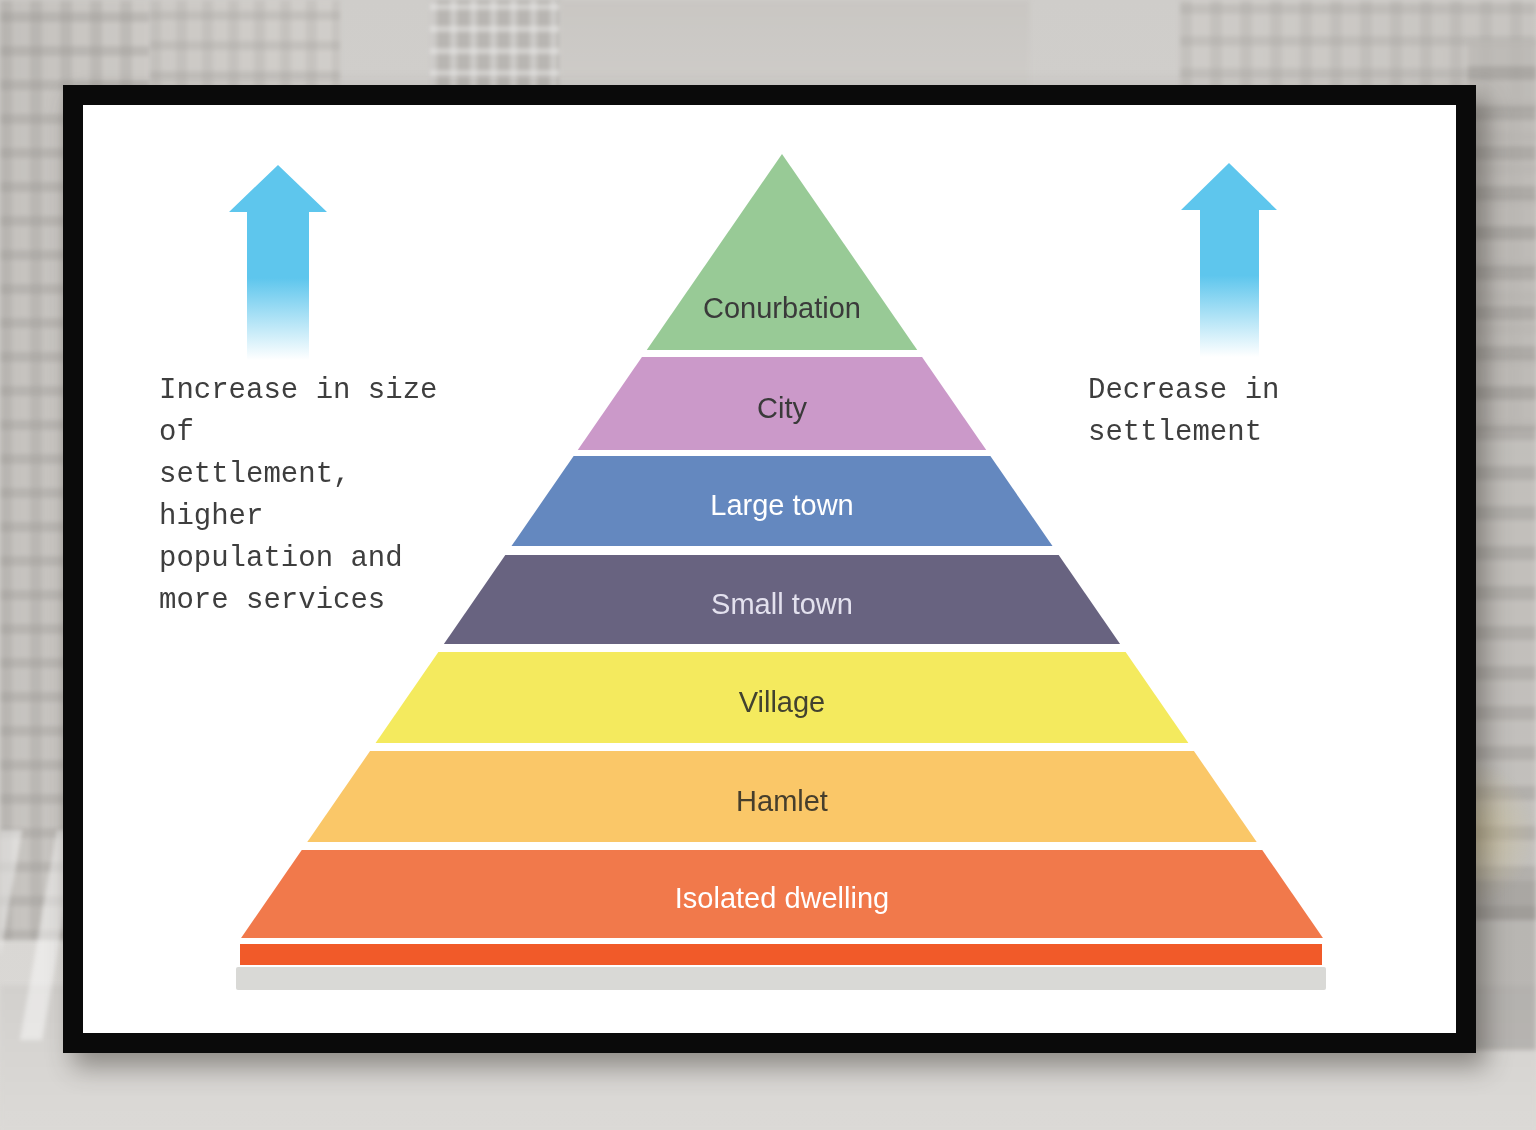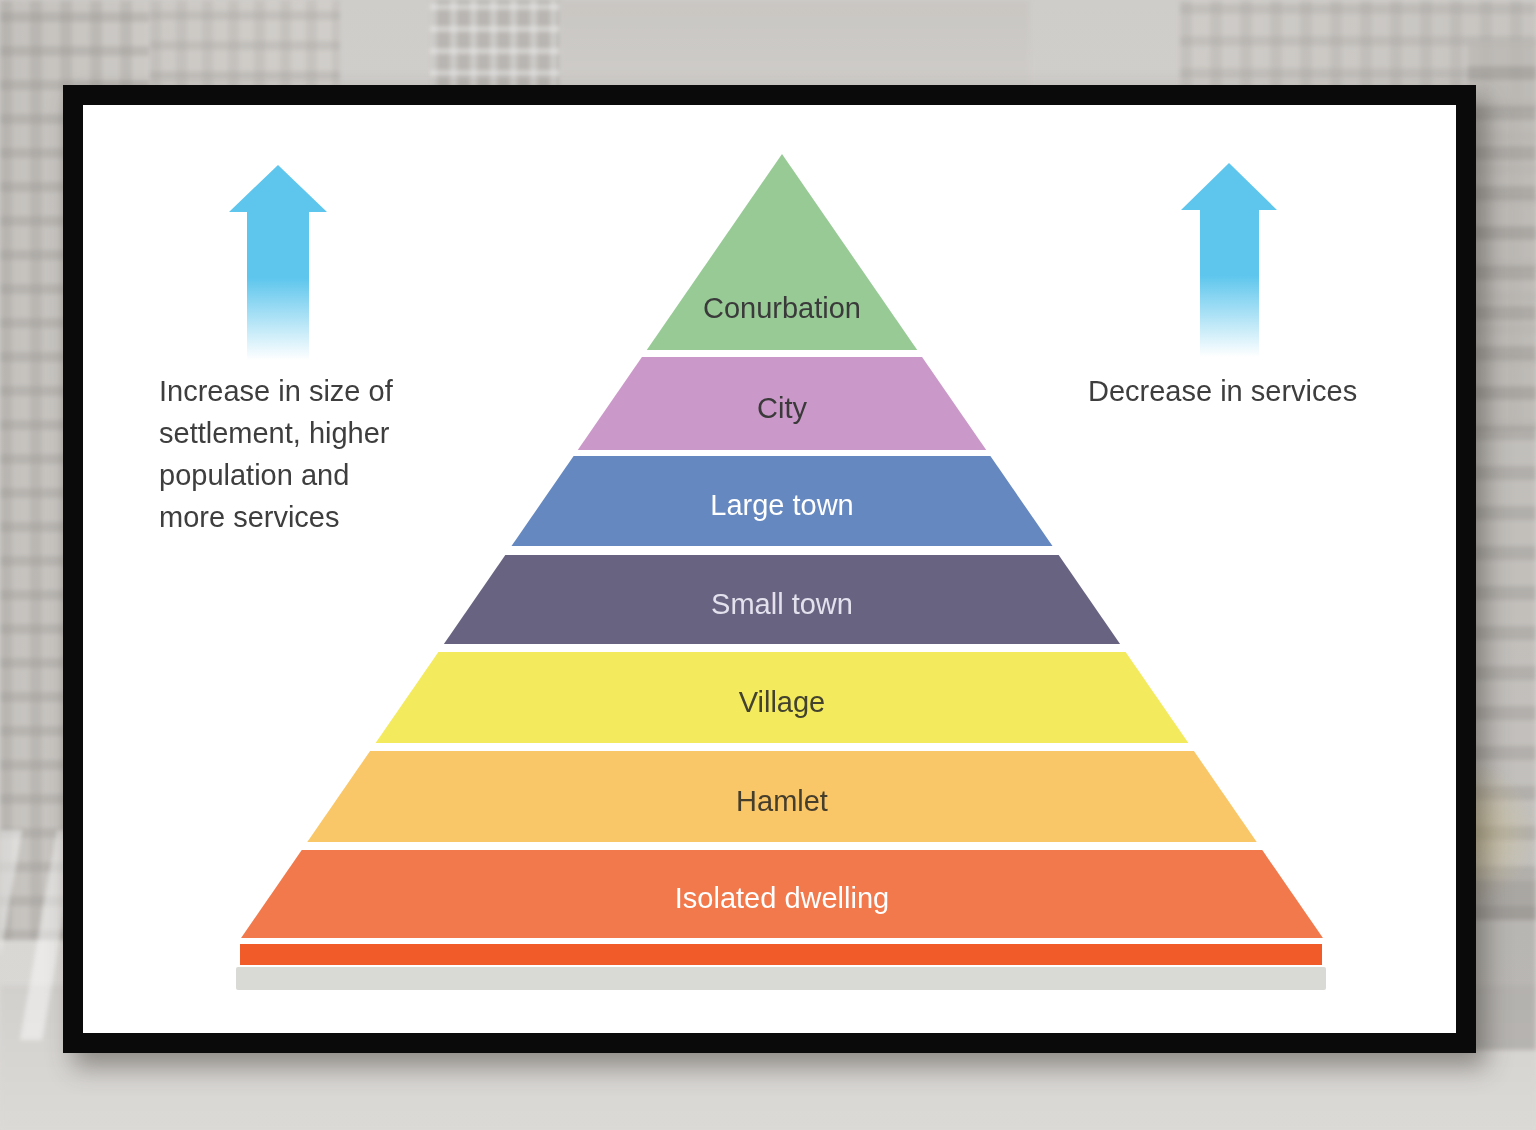--- a/index.html
+++ b/index.html
@@ -59,21 +59,21 @@
   }
 
   
   svg.overlay{position:absolute;left:0;top:0;width:1536px;height:1130px;}
   svg.overlay text{
     font-family:"Liberation Sans", sans-serif;
     font-size:29px;
   }
   .note{
     position:absolute;white-space:pre-line;
-    color:#3e3e3e;font-size:29px;line-height:42px;
+    color:#3e3e3e;font-size:29px;line-height:42px;font-family:Liberation Mono, monospace;
   }
   .note-left{left:159px;top:370px;width:300px;}
   .note-right{left:1088px;top:370px;width:360px;}
 </style>
 </head>
 <body>
 
 <div class="bg">
   <div class="b bldg-left"></div>
   <div class="b bldg-left2"></div>
@@ -116,13 +116,13 @@
       <text x="782" y="898" text-anchor="middle" dominant-baseline="central" fill="#ffffff">Isolated dwelling</text>
       <rect x="240" y="944" width="1082" height="21" fill="#f15a29"></rect>
       <rect x="236" y="967" width="1090" height="23" rx="2" fill="#d9d9d6"></rect>
     </g>
 </svg>
 
 <div class="note note-left">Increase in size of
 settlement, higher
 population and
 more services</div>
-<div class="note note-right">Decrease in services</div>
+<div class="note note-right">Decrease in settlement</div>
 
 </body></html>

